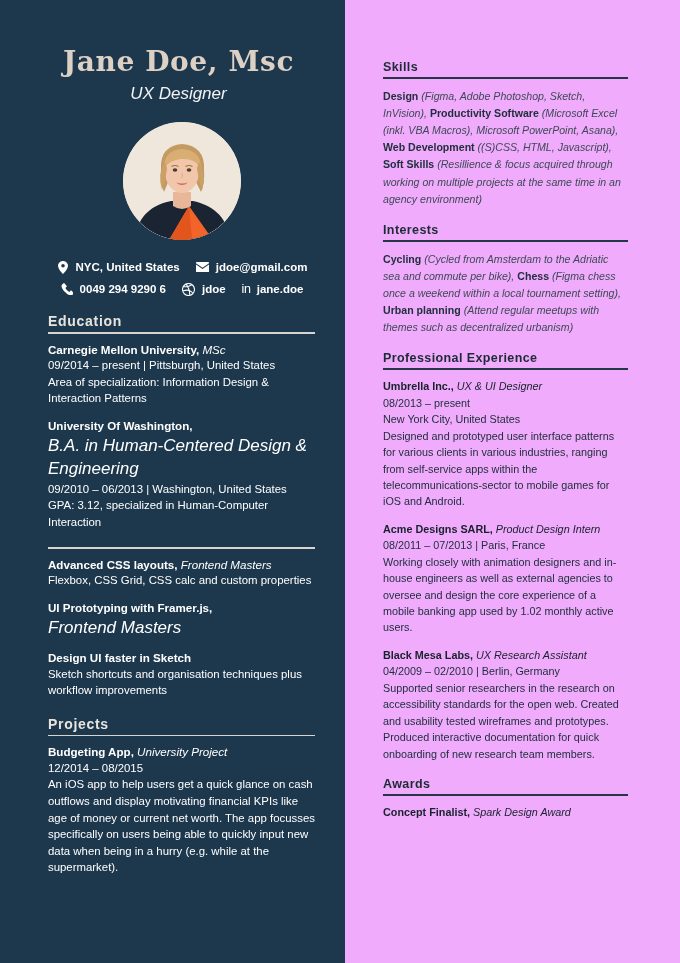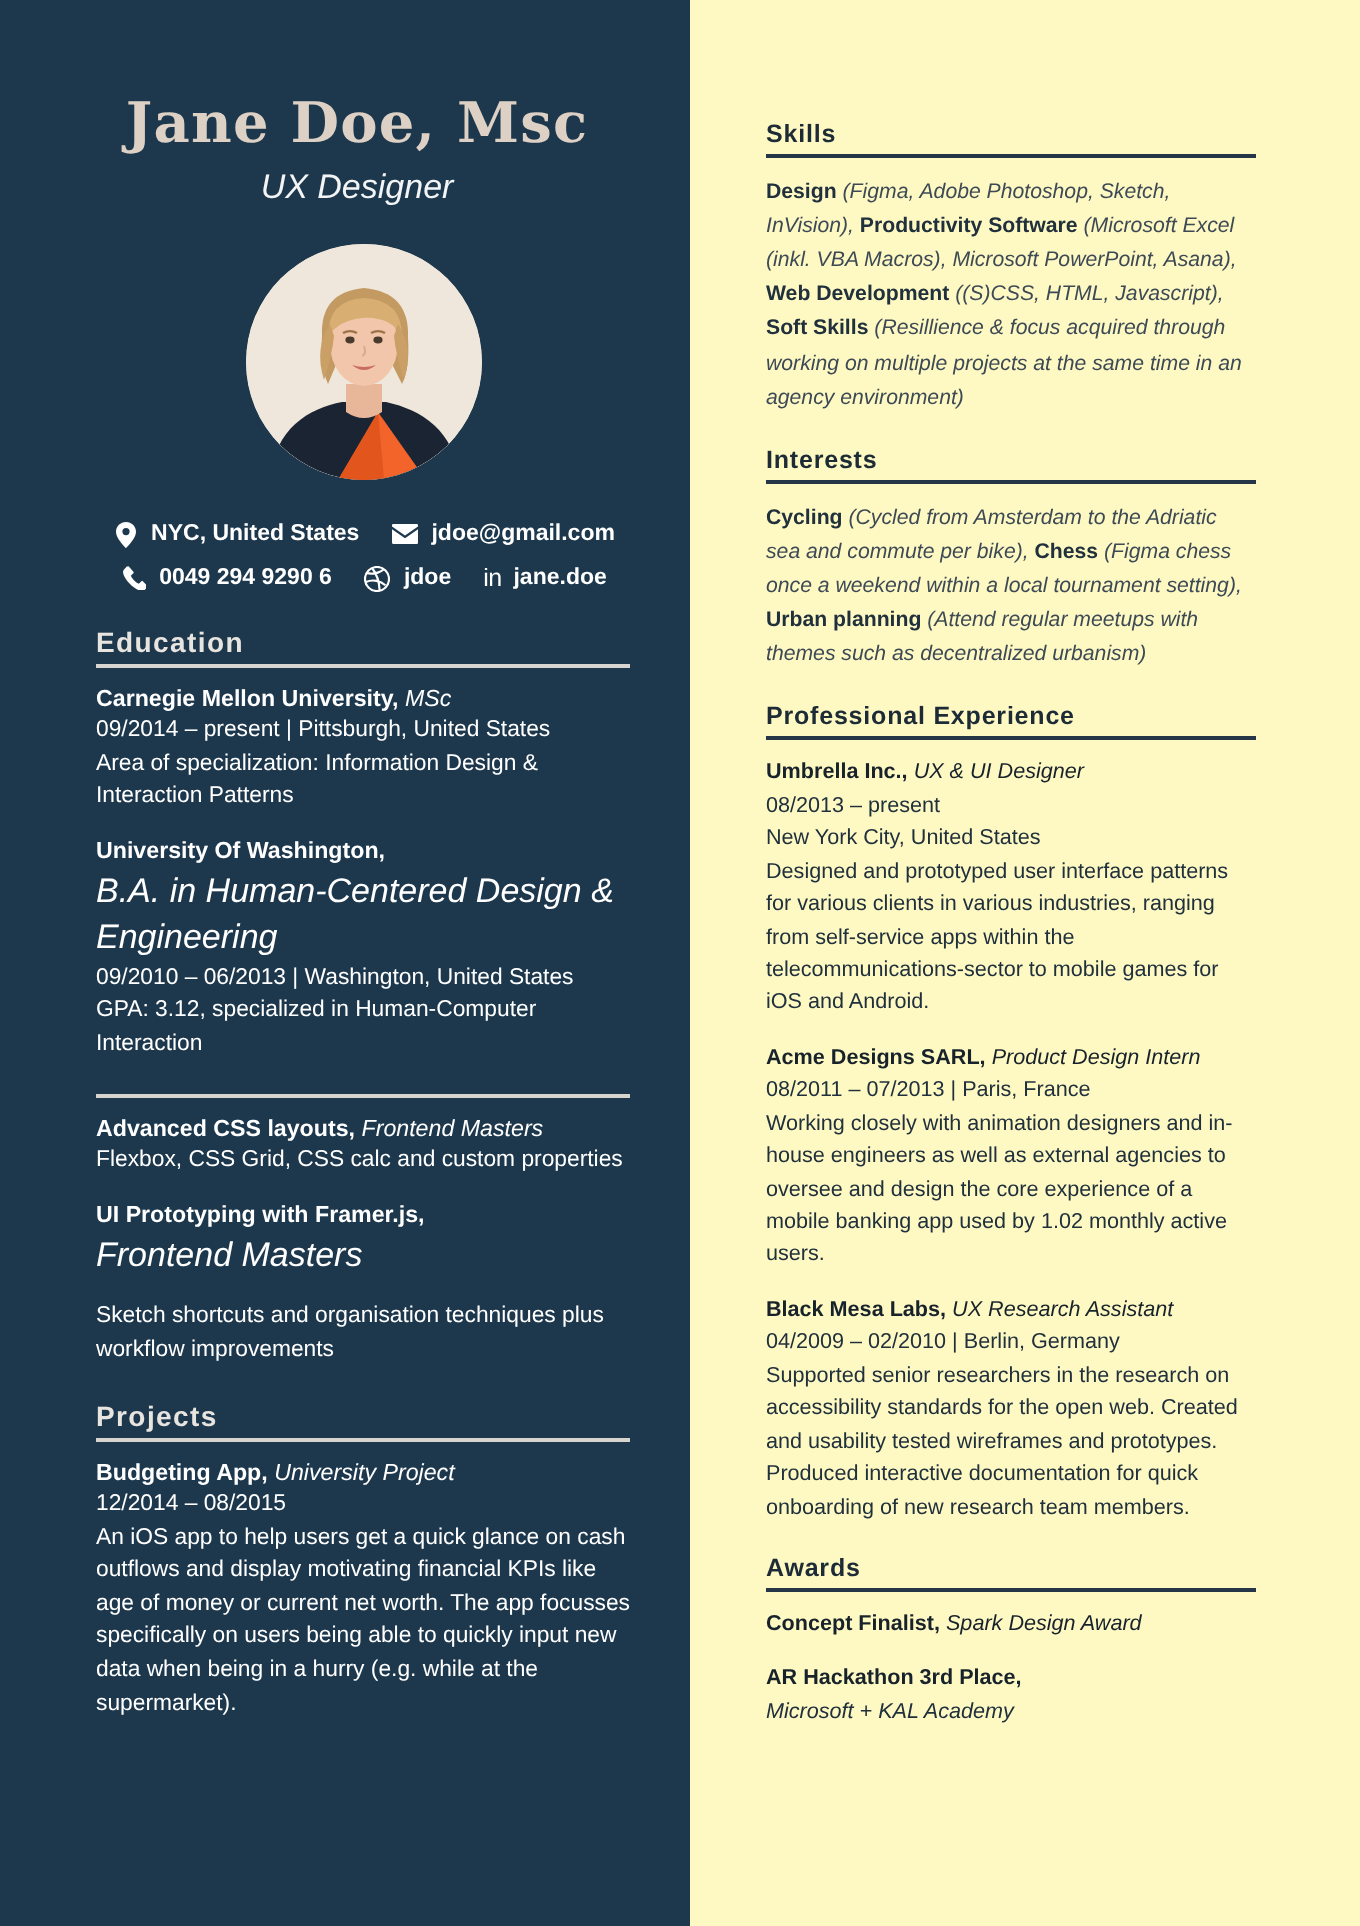--- a/index.html
+++ b/index.html
@@ -2,21 +2,21 @@
 <html><head>
 <meta charset="utf-8">
 <style>
   * { box-sizing: border-box; margin: 0; padding: 0; }
   html, body {
     width: 680px; height: 963px;
     background: #ffffff;
     font-family: "Liberation Sans", sans-serif;
     overflow: hidden;
   }
-  .page { position: relative; width: 680px; height: 963px; background: #fef9c3; }
+  .page { position: relative; width: 680px; height: 963px; background: #f0abfc; }
 
   
   .left-panel {
     position: absolute; left: 0; top: 0;
     width: 345px; height: 963px;
     background: #1d384d;
   }
   .left-inner { padding: 46px 30px 0 48px; }
 
   .name {
@@ -254,20 +254,21 @@
           </div>
           <div class="e-line">Flexbox, CSS Grid, CSS calc and custom properties</div>
         </div>
 
         <div class="entry">
           <div class="e-title">UI Prototyping with Framer.js,</div>
           <div class="e-it">Frontend Masters</div>
         </div>
 
         <div class="entry">
+          <div class="e-title">Design UI faster in Sketch</div>
           <div class="e-line">Sketch shortcuts and organisation techniques plus workflow improvements</div>
         </div>
       </div>
 
       <div class="l-section">
         <div class="l-sec-head">Projects</div>
         <div class="l-rule"></div>
 
         <div class="entry">
           <div class="e-title">
@@ -349,22 +350,16 @@
       <div class="r-sec-head">Awards</div>
       <div class="r-rule"></div>
 
       <div class="r-entry">
         <div class="r-e-title">
           <b>Concept Finalist,</b>
           <i>Spark Design Award</i>
         </div>
       </div>
 
-      <div class="r-entry">
-        <div class="r-e-title">
-          <b>AR Hackathon 3rd Place,</b>
-        </div>
-        <div class="r-e-it">Microsoft + KAL Academy</div>
-      </div>
     </div>
 
   </div>
 </div>
 
 </body></html>

